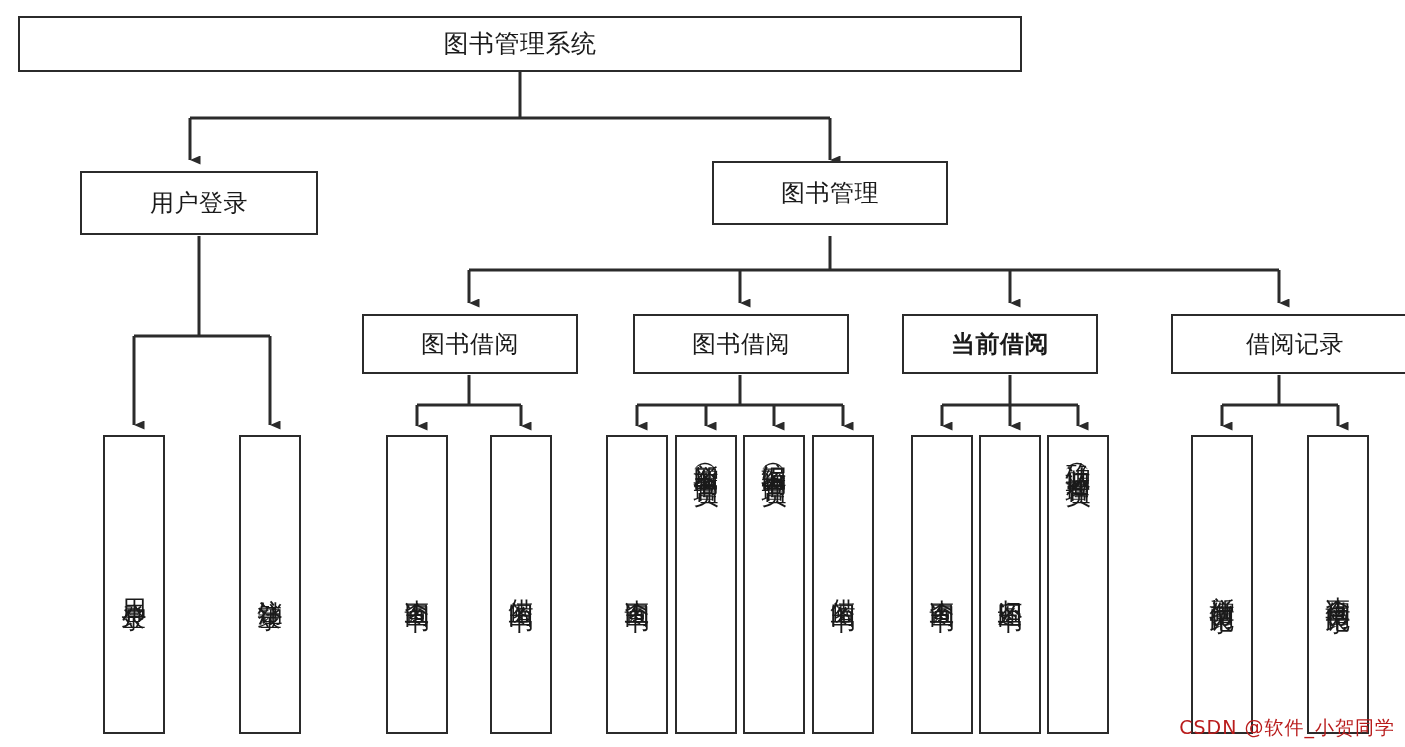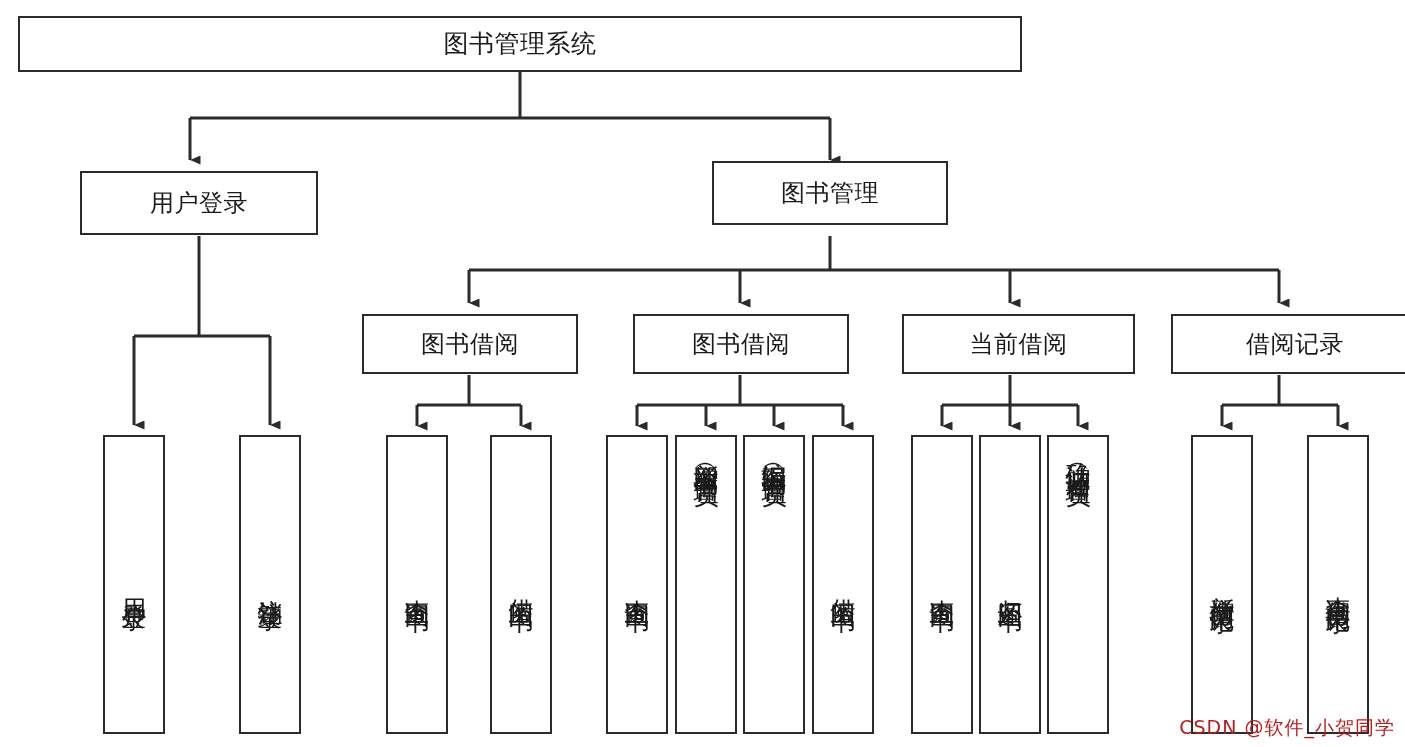--- a/index.html
+++ b/index.html
@@ -152,21 +152,21 @@
   </div>
 
   <div class="node horizontal" style="left:362px; top:314px; width:216px; height:60px;">
     <span class="node-label">图书借阅</span>
   </div>
 
   <div class="node horizontal" style="left:633px; top:314px; width:216px; height:60px;">
     <span class="node-label">图书借阅</span>
   </div>
 
-  <div class="node horizontal" style="left:902px; top:314px; width:233px; height:60px;">
+  <div class="node horizontal" style="left:902px; top:314px; width:196px; height:60px;font-weight:bold;">
     <span class="node-label">当前借阅</span>
   </div>
 
   <div class="node horizontal" style="left:1171px; top:314px; width:248px; height:60px;">
     <span class="node-label">借阅记录</span>
   </div>
 
   <div class="node vertical centered" style="left:103px; top:435px; width:62px; height:299px;">
     <span class="node-label">用户登录</span>
   </div>

